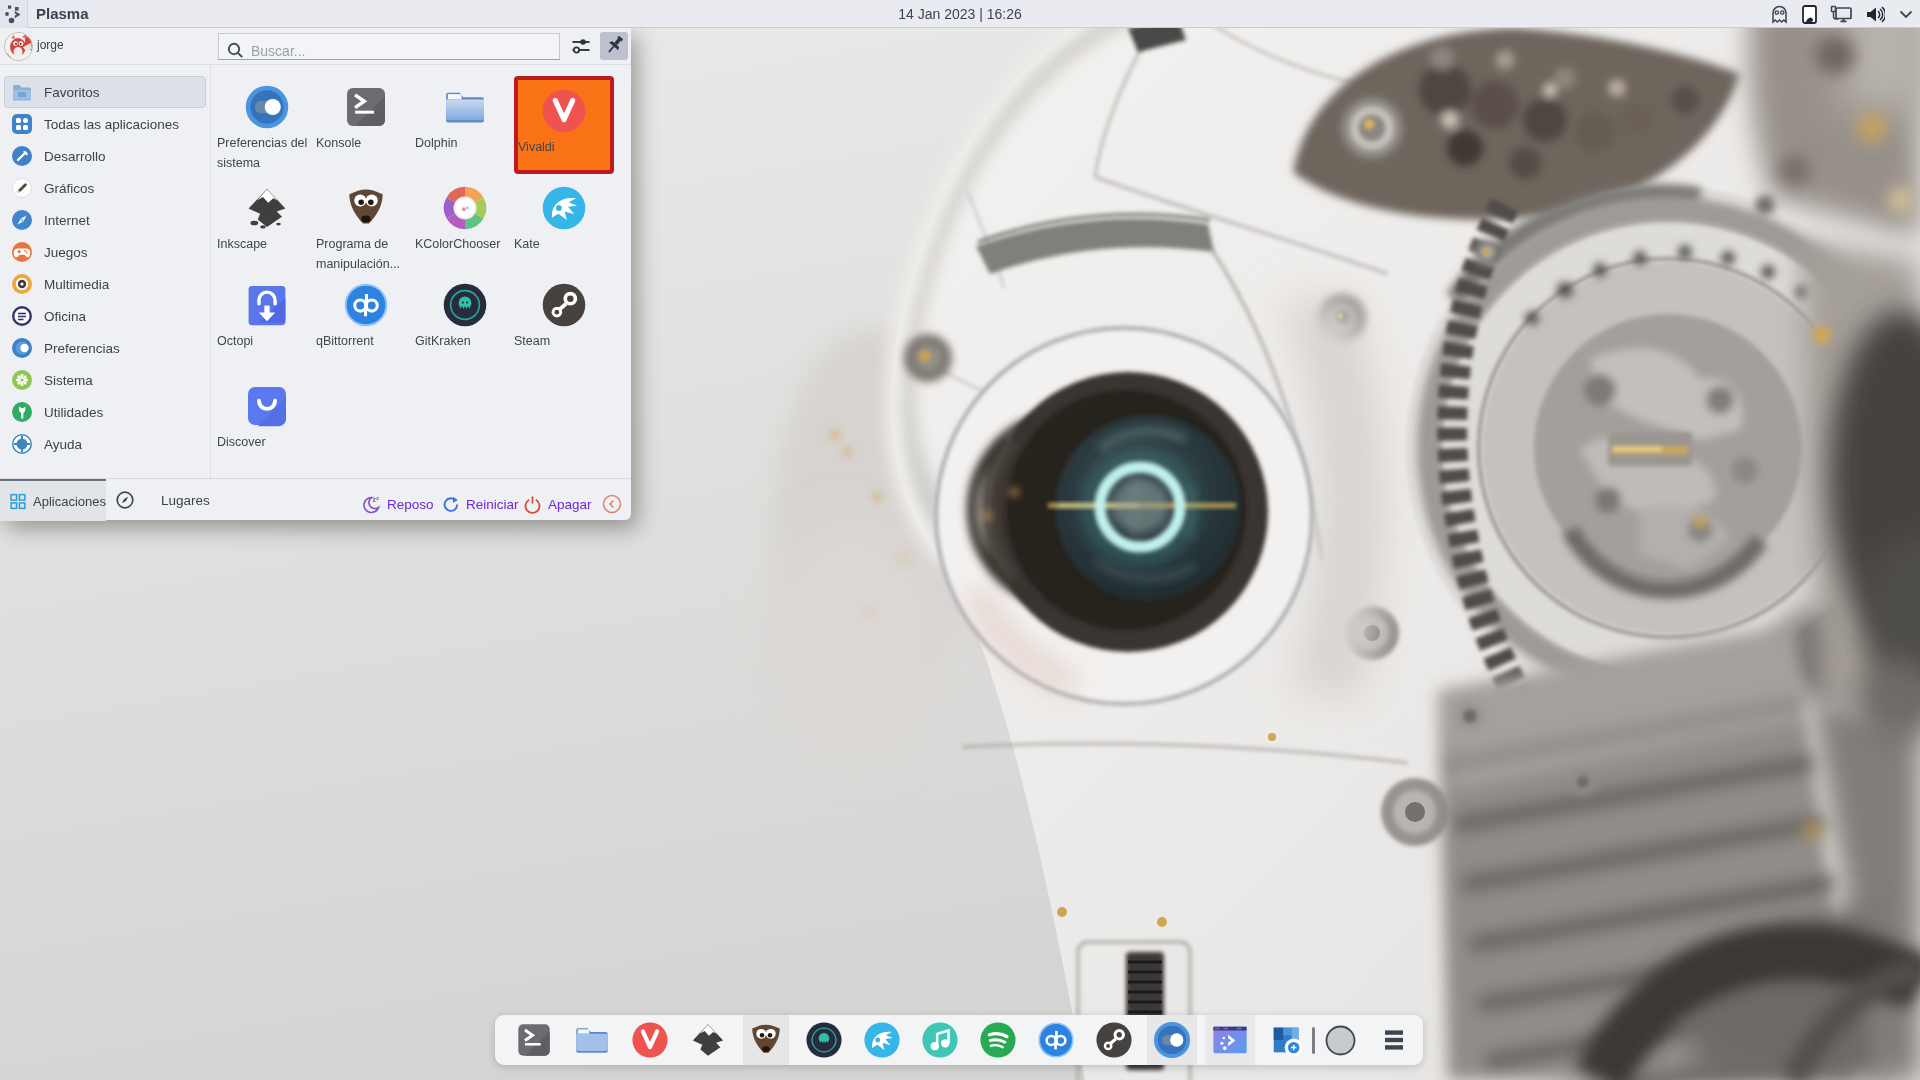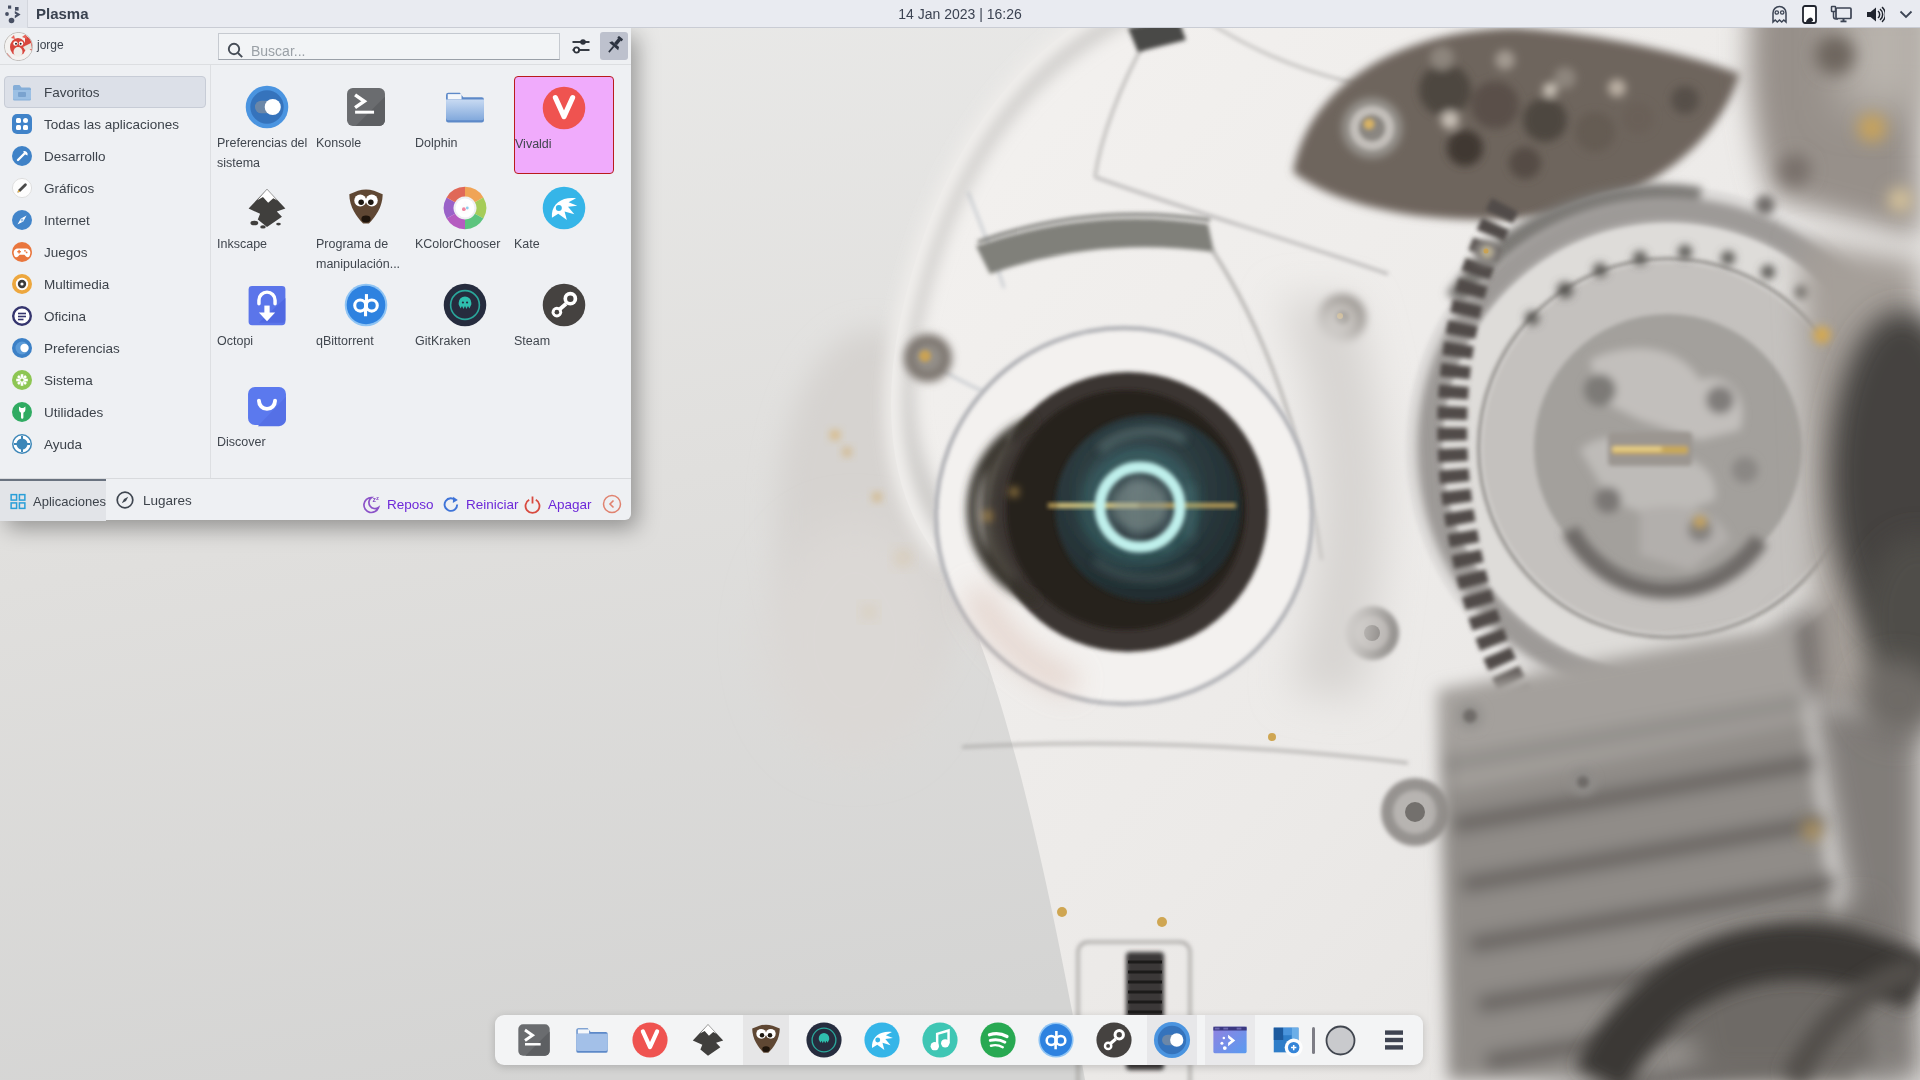--- a/index.html
+++ b/index.html
@@ -25,26 +25,26 @@
 #sidebar { position:absolute; left:0; top:0; width:210px; height:492px; }
 .cat { position:absolute; left:4px; width:202px; height:32px; display:flex; align-items:center; font-size:13.5px; color:#3d434b; }
 .cat .ic { width:22px; height:22px; margin-left:7px; margin-right:11px; flex:none; }
 .cat.sel { background:#dce0e8; border:1px solid #c7ccd6; border-radius:4px; }
 .cat.sel .ic { margin-left:6px; }
 #vsep { position:absolute; left:210px; top:37px; width:1px; height:413px; background:#dddfe2; }
 
 .cell { position:absolute; width:100px; height:98px; text-align:left; }
 .cell .gi { display:block; margin:8px auto 0; width:46px; height:46px; }
 .cell .lb { margin-top:3px; font-size:12.5px; line-height:20px; color:#40464e; }
-.cell.sel { background:#f0abfc; border:1px solid #b91c1c; border-radius:4px; }
+.cell.sel { background:#f97316; border:4px solid #b91c1c; border-radius:4px; }
 
 #mbot { position:absolute; left:0; top:450px; width:631px; height:42px; border-top:1px solid #d8dadd; }
 #tabapps { position:absolute; left:0; top:0; width:106px; height:42px; background:#e2e4e8; border-top:2px solid #69727f; display:flex; align-items:center; }
 #tabapps span { font-size:13px; color:#3d434b; margin-left:7px; }
-#tabplaces { position:absolute; left:116px; top:0; height:42px; display:flex; align-items:center; }
+#tabplaces { position:absolute; left:116px; top:0; height:42px; display:flex; align-items:center;gap:18px; }
 #tabplaces span { font-size:13.5px; color:#3d434b; margin-left:9px; }
 .sysact { position:absolute; top:4px; height:42px; display:flex; align-items:center; font-size:13.5px; color:#6d28d9; }
 .sysact svg { margin-right:6px; }
 
 #dock { position:absolute; left:495px; top:1015px; width:928px; height:50px; background:#f3f4f5; border-radius:9px; box-shadow:0 2px 8px rgba(0,0,0,0.18); z-index:25; }
 .dk { position:absolute; top:6px; width:38px; height:38px; }
 </style>
 </head>
 <body>
 <div id="stage">

